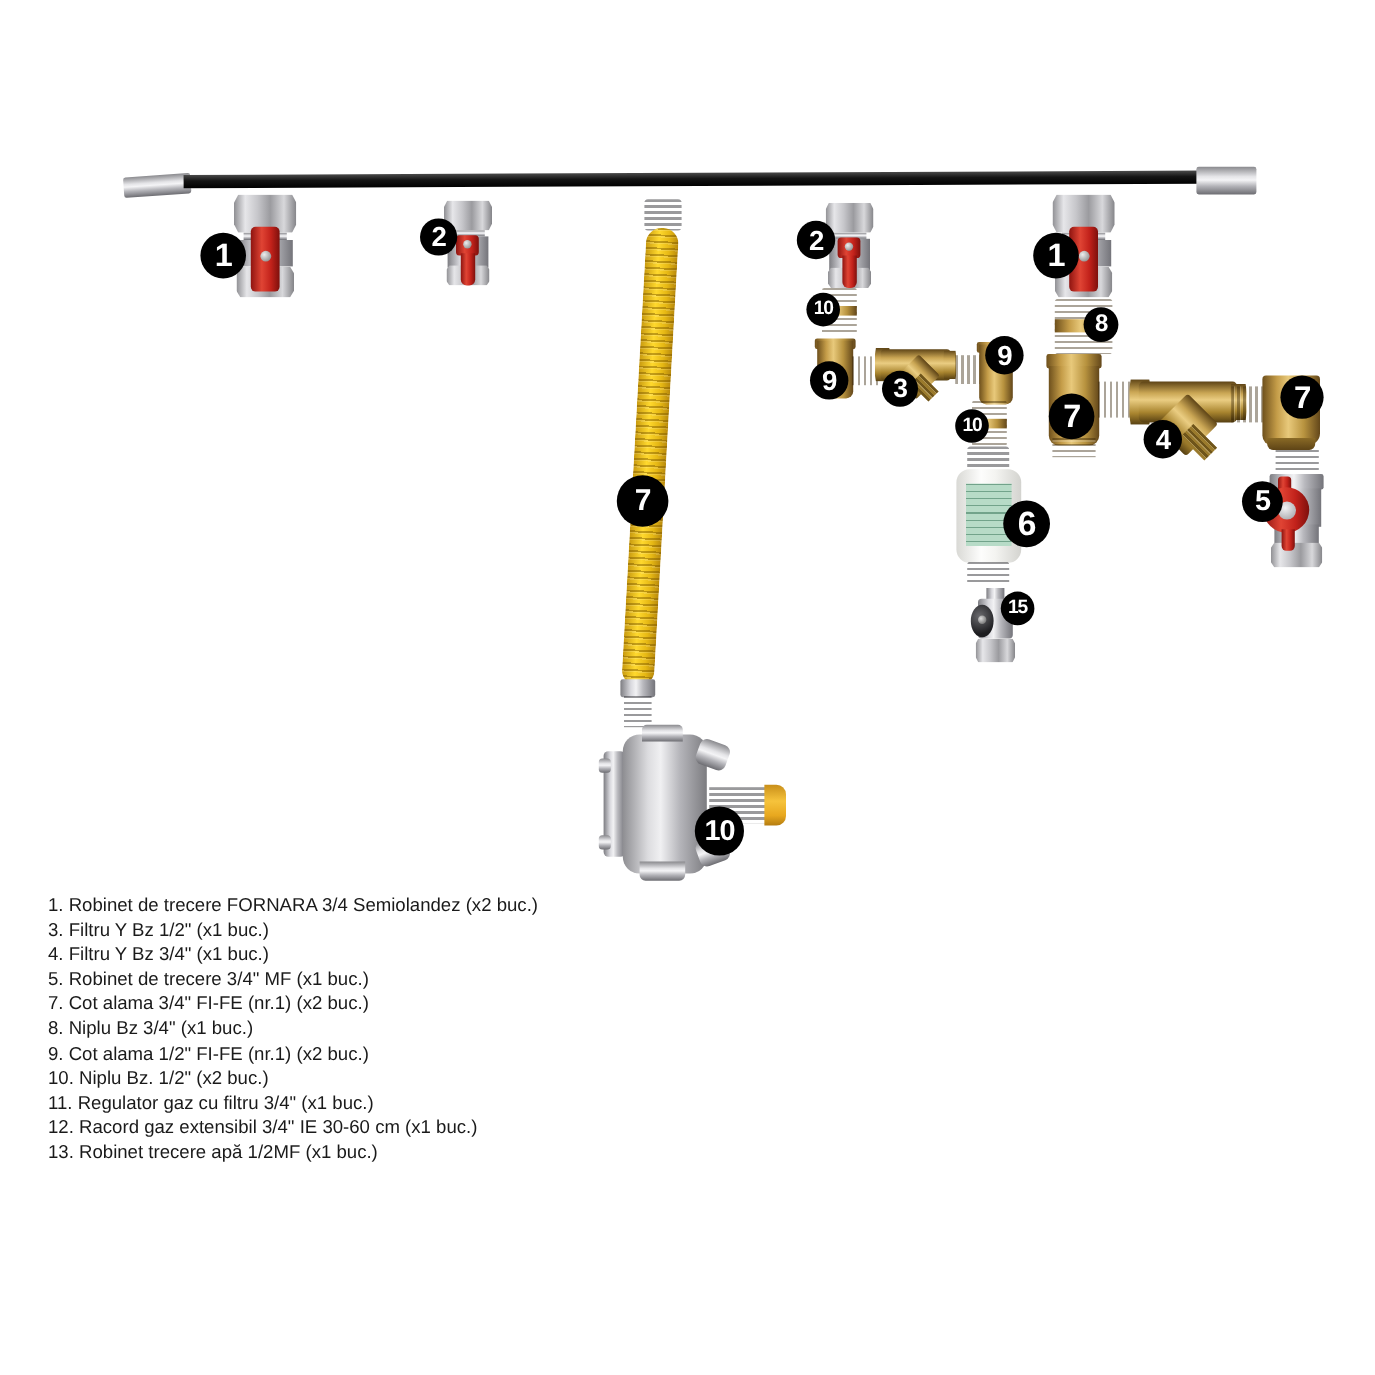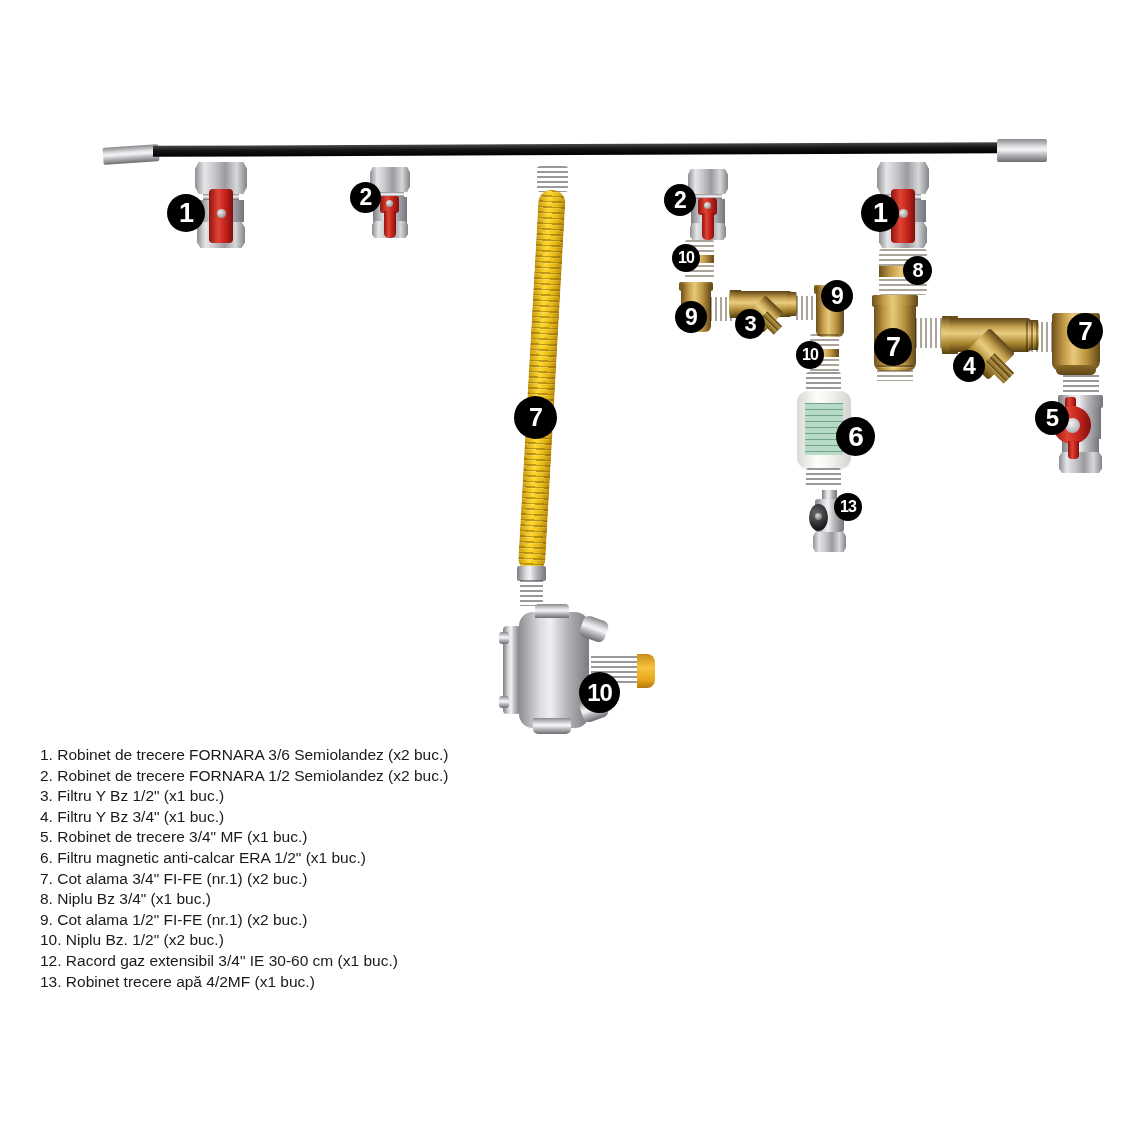--- a/index.html
+++ b/index.html
@@ -185,37 +185,36 @@
   <div class="badge" style="left:167px;top:194px;width:38px;height:38px;font-size:27px">1</div>
   <div class="badge" style="left:350px;top:182px;width:31px;height:31px;font-size:23px">2</div>
   <div class="badge" style="left:514px;top:396px;width:43px;height:43px;font-size:25px">7</div>
   <div class="badge" style="left:664px;top:184px;width:32px;height:32px;font-size:23px">2</div>
   <div class="badge" style="left:672px;top:244px;width:28px;height:28px;font-size:16px">10</div>
   <div class="badge" style="left:675px;top:301px;width:32px;height:32px;font-size:23px">9</div>
   <div class="badge" style="left:735px;top:309px;width:30px;height:30px;font-size:22px">3</div>
   <div class="badge" style="left:821px;top:280px;width:32px;height:32px;font-size:23px">9</div>
   <div class="badge" style="left:796px;top:341px;width:28px;height:28px;font-size:16px">10</div>
   <div class="badge" style="left:836px;top:417px;width:39px;height:39px;font-size:28px">6</div>
-  <div class="badge" style="left:834px;top:493px;width:28px;height:28px;font-size:16px">13</div>
+  <div class="badge" style="left:834px;top:493px;width:28px;height:28px;font-size:16px">15</div>
   <div class="badge" style="left:861px;top:194px;width:38px;height:38px;font-size:27px">1</div>
   <div class="badge" style="left:903px;top:256px;width:29px;height:29px;font-size:20px">8</div>
   <div class="badge" style="left:874px;top:328px;width:38px;height:38px;font-size:27px">7</div>
   <div class="badge" style="left:953px;top:350px;width:32px;height:32px;font-size:23px">4</div>
   <div class="badge" style="left:1067px;top:313px;width:36px;height:36px;font-size:26px">7</div>
   <div class="badge" style="left:1035px;top:401px;width:34px;height:34px;font-size:24px">5</div>
   <div class="badge" style="left:579px;top:672px;width:41px;height:41px;font-size:24px">10</div>
 
   <div class="legend">
-    <div>1. Robinet de trecere FORNARA 3/6 Semiolandez (x2 buc.)</div>
-    <div>2. Robinet de trecere FORNARA 1/2 Semiolandez (x2 buc.)</div>
+    <div>1. Robinet de trecere FORNARA 3/4 Semiolandez (x2 buc.)</div>
     <div>3. Filtru Y Bz 1/2" (x1 buc.)</div>
     <div>4. Filtru Y Bz 3/4" (x1 buc.)</div>
     <div>5. Robinet de trecere 3/4" MF (x1 buc.)</div>
-    <div>6. Filtru magnetic anti-calcar ERA 1/2" (x1 buc.)</div>
     <div>7. Cot alama 3/4" FI-FE (nr.1) (x2 buc.)</div>
     <div>8. Niplu Bz 3/4" (x1 buc.)</div>
     <div>9. Cot alama 1/2" FI-FE (nr.1) (x2 buc.)</div>
     <div>10. Niplu Bz. 1/2" (x2 buc.)</div>
+    <div>11. Regulator gaz cu filtru 3/4" (x1 buc.)</div>
     <div>12. Racord gaz extensibil 3/4" IE 30-60 cm (x1 buc.)</div>
-    <div>13. Robinet trecere apă 4/2MF (x1 buc.)</div>
+    <div>13. Robinet trecere apă 1/2MF (x1 buc.)</div>
   </div>
 
 </div>
 
 </body></html>

